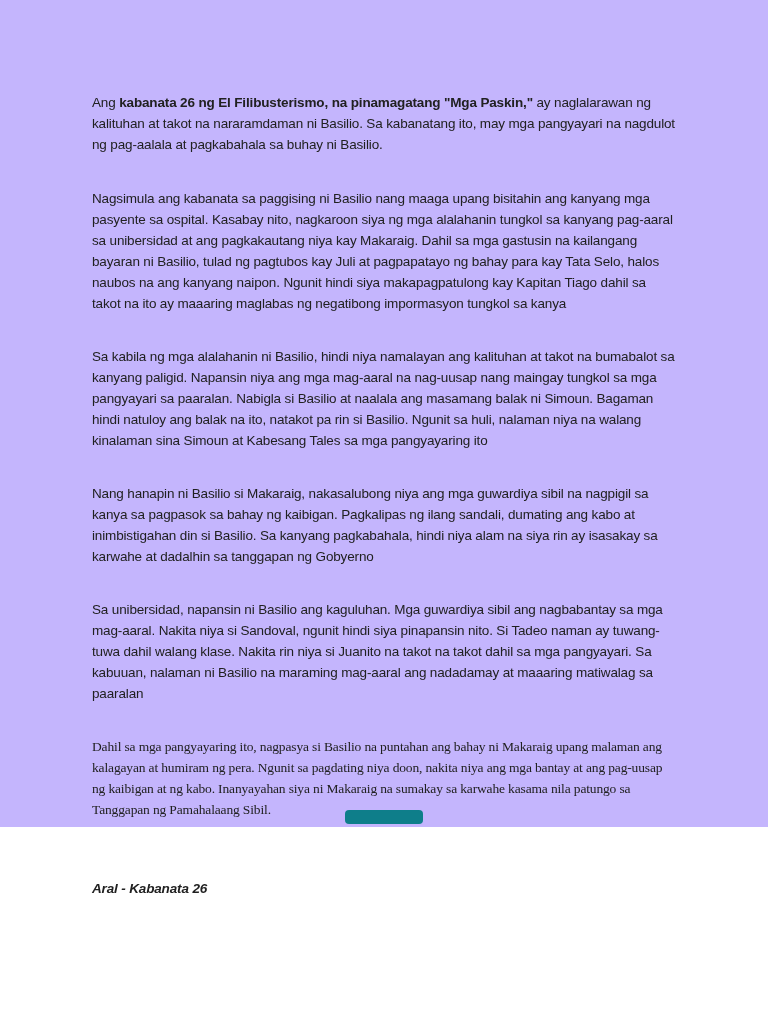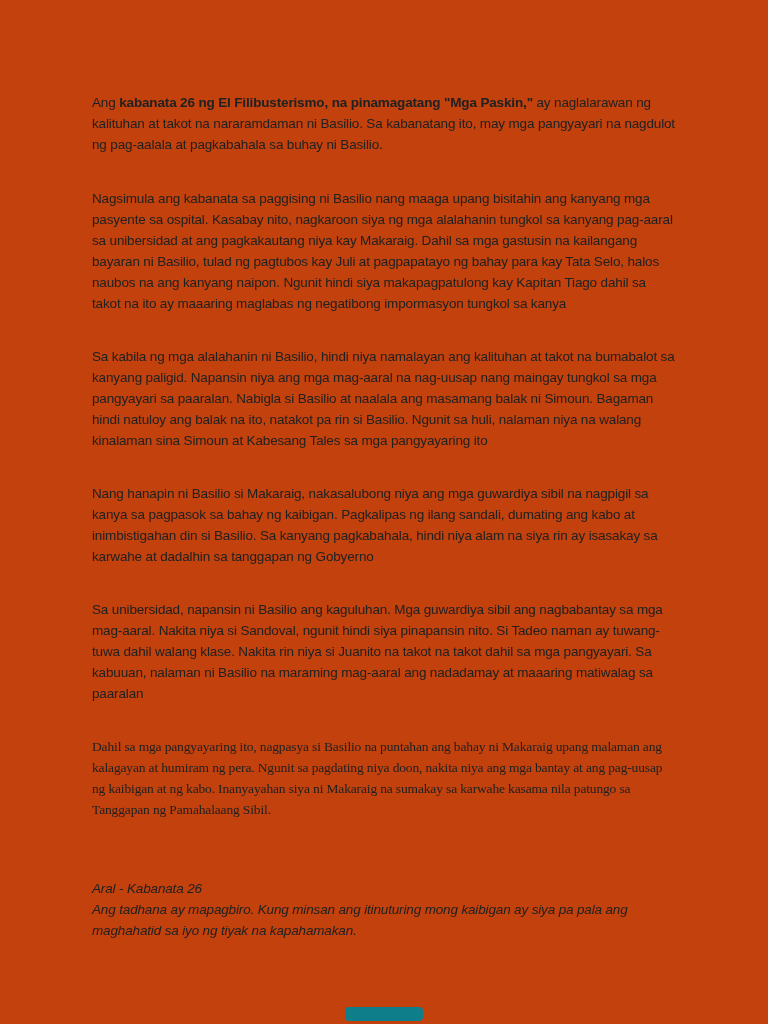--- a/index.html
+++ b/index.html
@@ -6,41 +6,41 @@
     margin: 0;
     padding: 0;
     width: 768px;
     height: 1024px;
     background: #ffffff;
     overflow: hidden;
   }
   .page {
     position: relative;
     width: 768px;
-    height: 1024px;
-    background: #c2410c;
+    height: 827px;
+    background: #c4b5fd;
     box-sizing: border-box;
     padding: 92px 92px 12px 92px;
     font-family: "Liberation Sans", "DejaVu Sans", sans-serif;
     font-size: 13.5px;
     line-height: 21px;
     letter-spacing: -0.15px;
     color: #212121;
     text-align: left;
   }
   .page p {
     margin: 0 0 32px 0;
   }
   p.intro { margin-bottom: 33px; }
   p.body-par { margin-bottom: 32px; }
   p.last-body { margin-bottom: 58px; font-family: Liberation Serif, serif; }
   .italic {
     font-style: italic;
   }
-  p.aral-heading { margin-bottom: 0; }
+  p.aral-heading { margin-bottom: 9px; font-weight: bold; }
   p.aral-quote { margin-bottom: 0; }
   strong { font-weight: bold; }
   .bottom-badge {
     position: absolute;
     left: 50%;
     transform: translateX(-50%);
     bottom: 3px;
     width: 78px;
     height: 14px;
     border-radius: 4px;
@@ -59,17 +59,16 @@
   <p class="body-par">Sa kabila ng mga alalahanin ni Basilio, hindi niya namalayan ang kalituhan at takot na bumabalot sa kanyang paligid. Napansin niya ang mga mag-aaral na nag-uusap nang maingay tungkol sa mga pangyayari sa paaralan. Nabigla si Basilio at naalala ang masamang balak ni Simoun. Bagaman hindi natuloy ang balak na ito, natakot pa rin si Basilio. Ngunit sa huli, nalaman niya na walang kinalaman sina Simoun at Kabesang Tales sa mga pangyayaring ito</p>
 
   <p class="body-par">Nang hanapin ni Basilio si Makaraig, nakasalubong niya ang mga guwardiya sibil na nagpigil sa kanya sa pagpasok sa bahay ng kaibigan. Pagkalipas ng ilang sandali, dumating ang kabo at inimbistigahan din si Basilio. Sa kanyang pagkabahala, hindi niya alam na siya rin ay isasakay sa karwahe at dadalhin sa tanggapan ng Gobyerno</p>
 
   <p class="body-par">Sa unibersidad, napansin ni Basilio ang kaguluhan. Mga guwardiya sibil ang nagbabantay sa mga mag-aaral. Nakita niya si Sandoval, ngunit hindi siya pinapansin nito. Si Tadeo naman ay tuwang-tuwa dahil walang klase. Nakita rin niya si Juanito na takot na takot dahil sa mga pangyayari. Sa kabuuan, nalaman ni Basilio na maraming mag-aaral ang nadadamay at maaaring matiwalag sa paaralan</p>
 
   <p class="body-par last-body">Dahil sa mga pangyayaring ito, nagpasya si Basilio na puntahan ang bahay ni Makaraig upang malaman ang kalagayan at humiram ng pera. Ngunit sa pagdating niya doon, nakita niya ang mga bantay at ang pag-uusap ng kaibigan at ng kabo. Inanyayahan siya ni Makaraig na sumakay sa karwahe kasama nila patungo sa Tanggapan ng Pamahalaang Sibil.</p>
 
   <p class="italic aral-heading">Aral - Kabanata 26</p>
 
-  <p class="italic aral-quote">Ang tadhana ay mapagbiro. Kung minsan ang itinuturing mong kaibigan ay siya pa pala ang maghahatid sa iyo ng tiyak na kapahamakan.</p>
 
   <div class="bottom-badge" style="background:#0e7e8a"></div>
 
 </div>
 
 </body></html>

